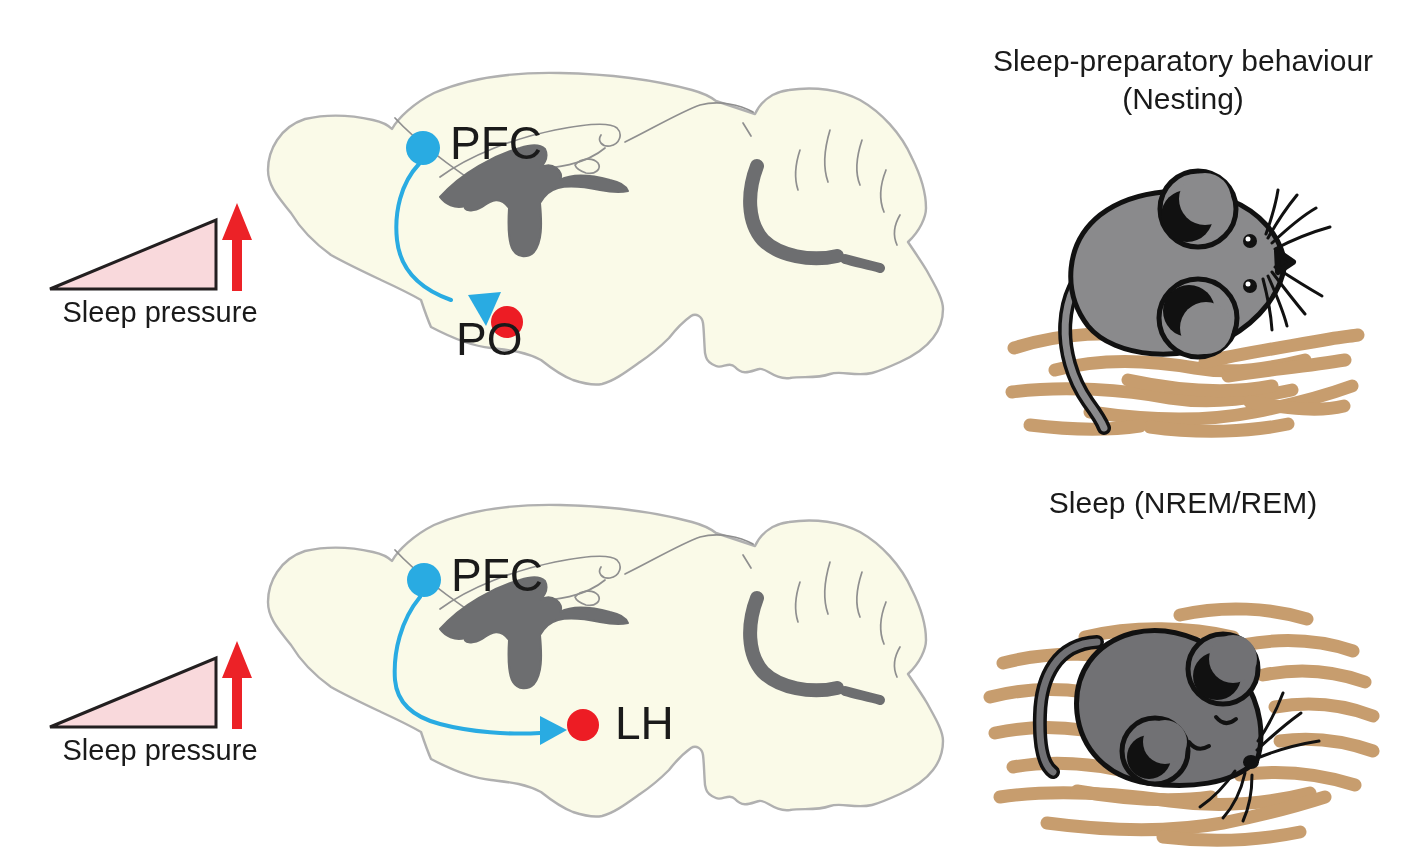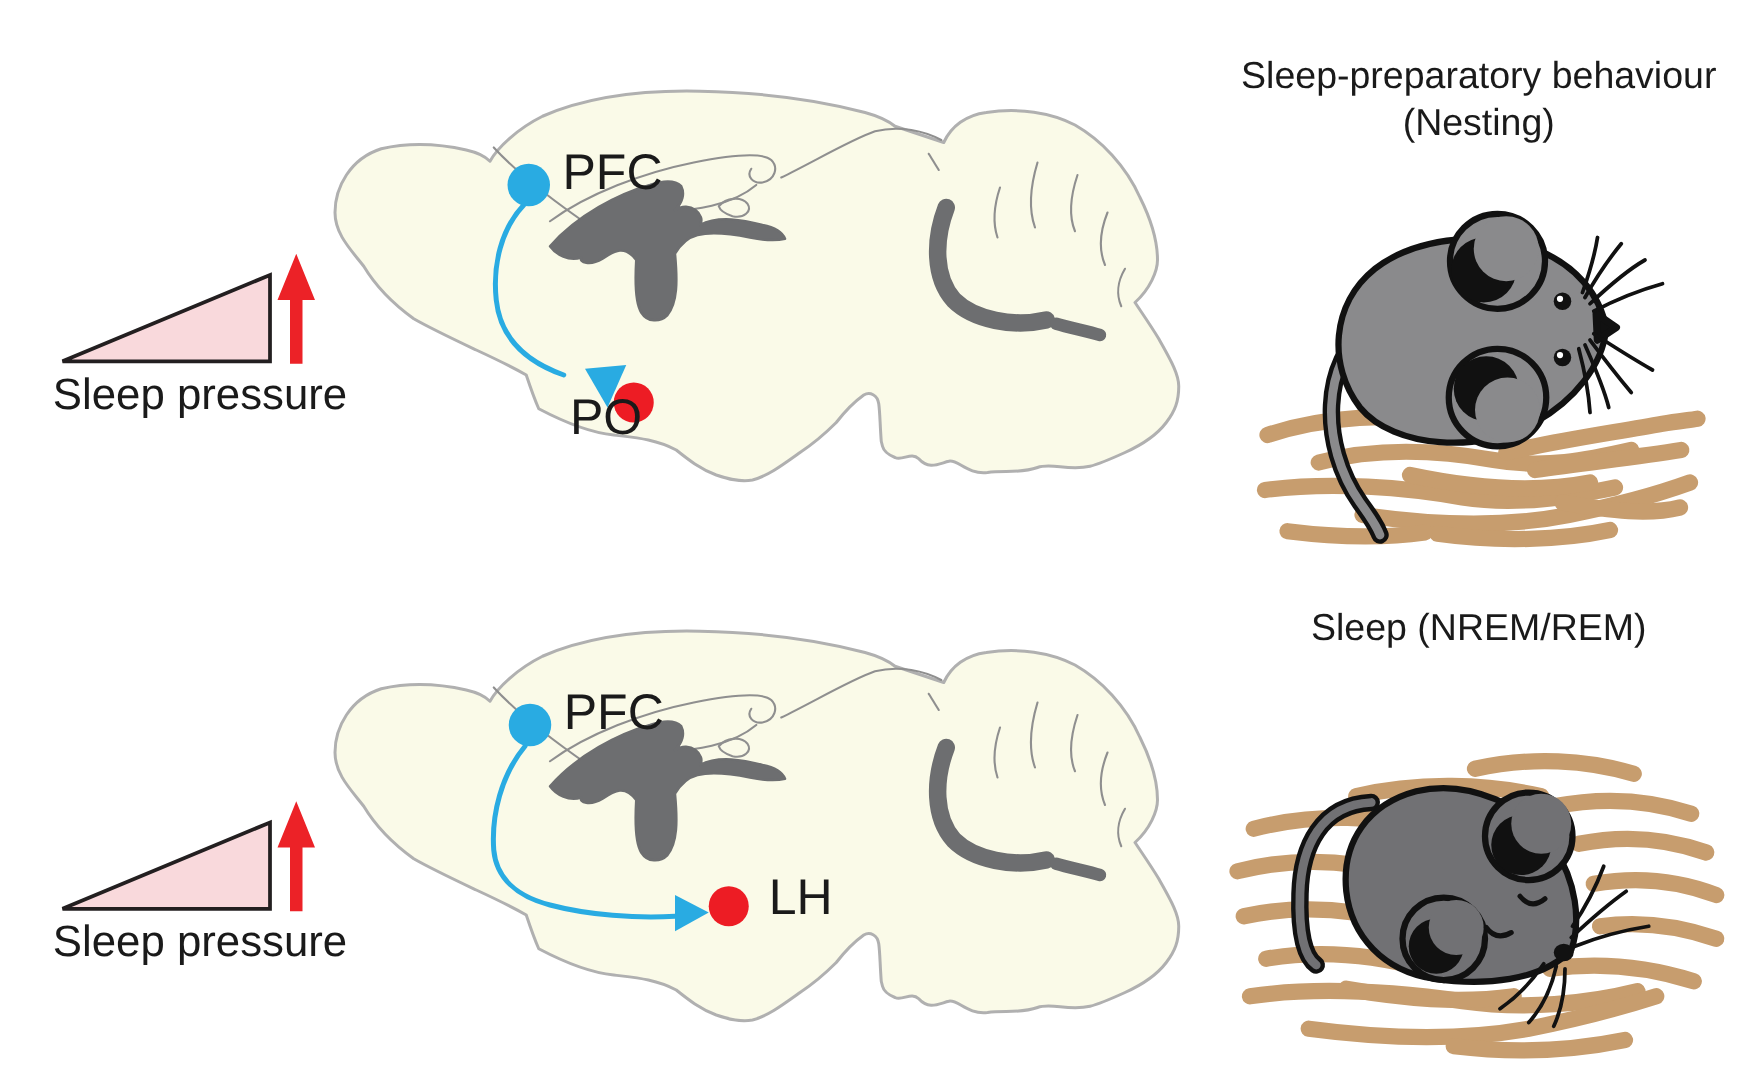--- a/index.html
+++ b/index.html
@@ -36,22 +36,22 @@
   .tail-outline{fill:none;stroke:#111111;stroke-width:14;stroke-linecap:round;}
   .tail-core{fill:none;stroke:var(--mouse-gray);stroke-width:7;stroke-linecap:round;}
   .tail-core-dark{fill:none;stroke:var(--mouse-gray-dark);stroke-width:7;stroke-linecap:round;}
   .whisker{fill:none;stroke:#111111;stroke-width:3;stroke-linecap:round;}
   .eyelid{fill:none;stroke:#111111;stroke-width:4;stroke-linecap:round;}
   .blackfill{fill:#111111;}
   .whitefill{fill:#ffffff;}
 
   
   .caption{position:absolute;text-align:center;font-size:30px;line-height:38px;color:var(--text-black);}
-  .pressure-label{position:absolute;text-align:center;font-size:35px;color:var(--text-black);}
-  .region-label{position:absolute;font-size:40px;color:var(--text-black);letter-spacing:0px;text-align:center;}
+  .pressure-label{position:absolute;text-align:center;font-size:29px;color:var(--text-black);}
+  .region-label{position:absolute;font-size:46px;color:var(--text-black);letter-spacing:0px;text-align:center;}
 </style>
 </head>
 <body>
 
 <div class="canvas">
 
   <svg class="abs" style="left:40px;top:195px" width="220" height="105" viewBox="0 0 220 105">
     <polygon class="tri" points="10,94 176,94 176,25"></polygon>
     <polygon class="arrow-red" points="197,8 182,45 192,45 192,96 202,96 202,45 212,45"></polygon>
   </svg>

